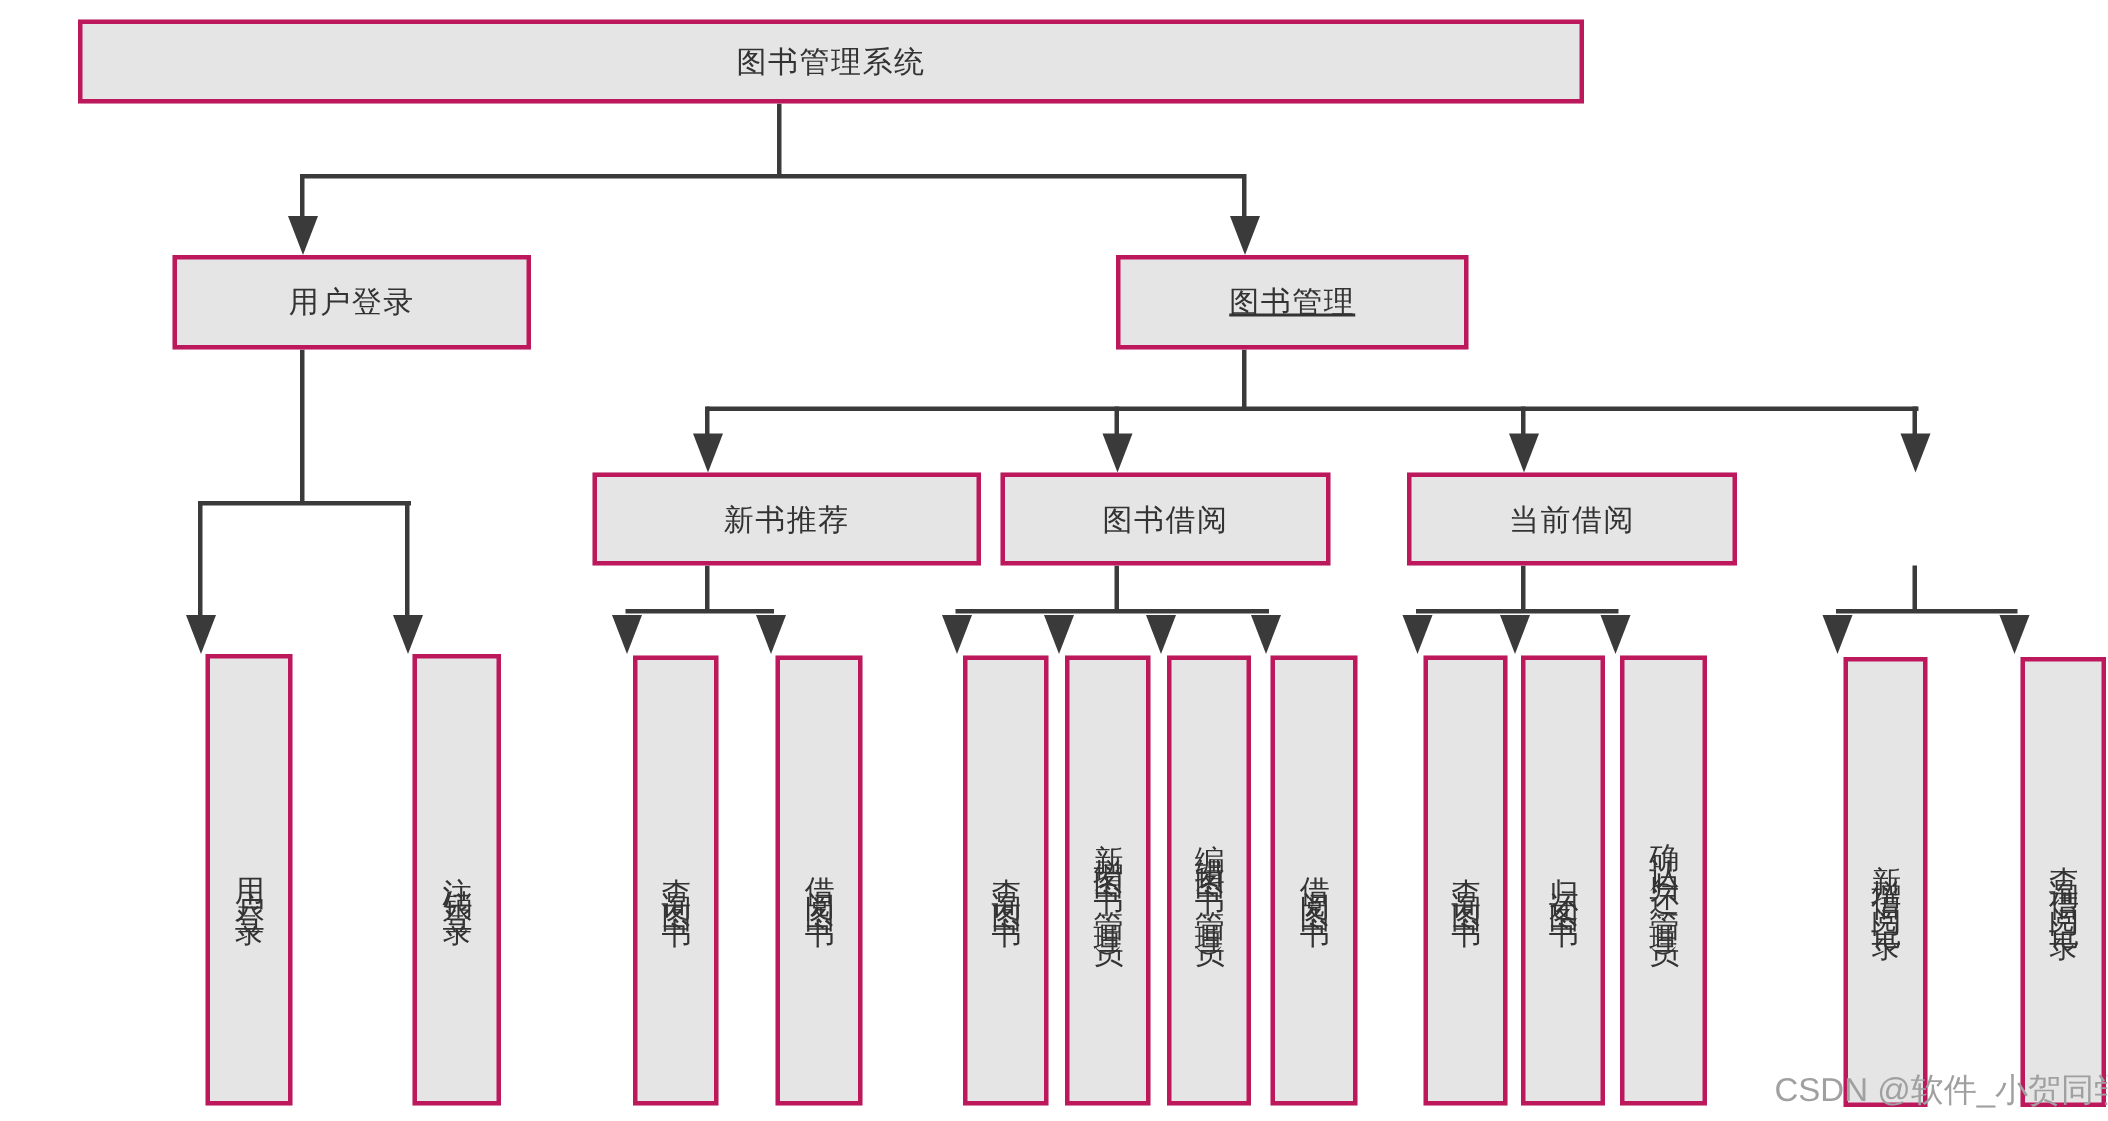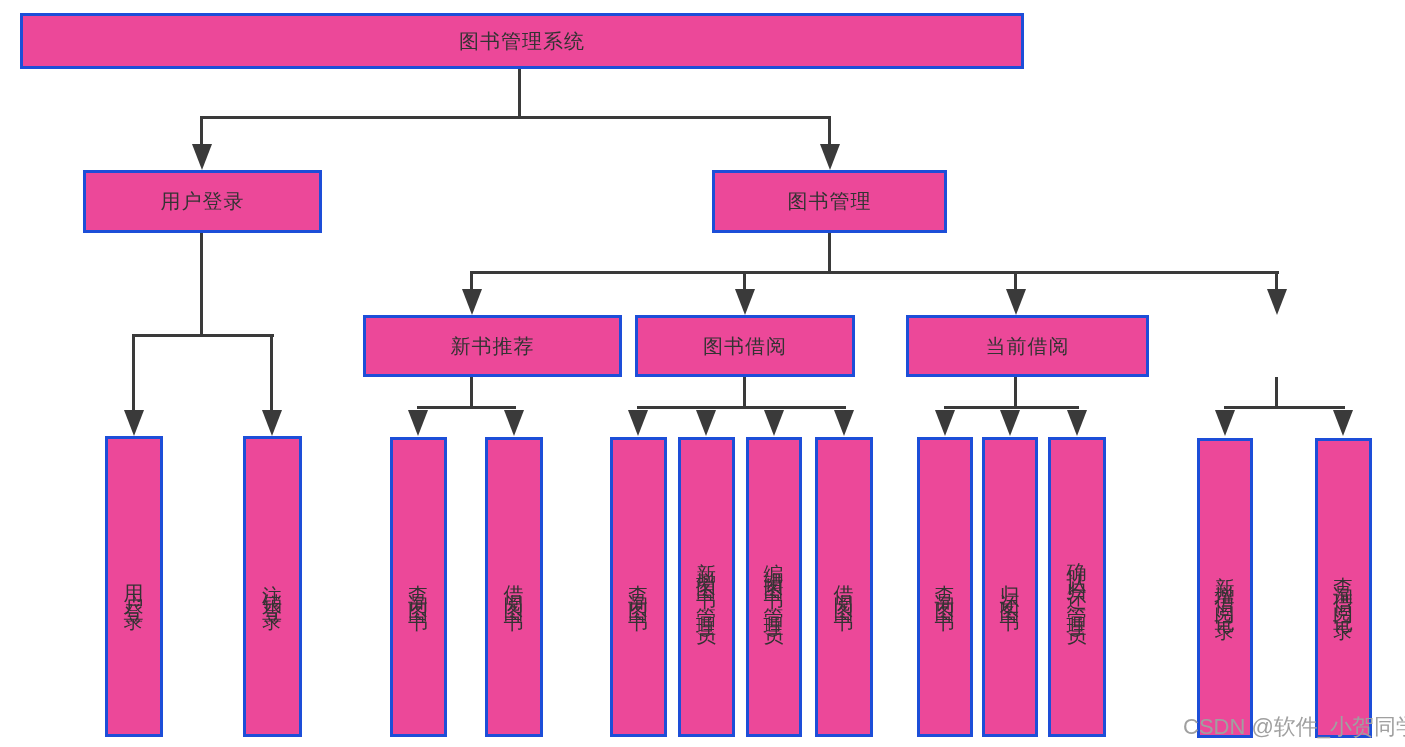--- a/index.html
+++ b/index.html
@@ -6,29 +6,30 @@
   #canvas {
     position:relative;
     width:1405px; height:747px;
     background:#ffffff;
     font-family:"Liberation Sans", sans-serif;
     overflow:hidden;
   }
   .box {
     position:absolute;
     box-sizing:border-box;
-    border:3px solid #1d4ed8;
-    background:#ec4899;
+    border:3px solid #be185d;
+    background:#e5e5e5;
     display:flex;
     align-items:center;
     justify-content:center;
     color:#333333;
     font-size:20px;
     letter-spacing:1px;
     z-index:2;
+    margin-left:32px;
   }
   .leaf span {
     writing-mode:vertical-rl;
     text-orientation:mixed;
     letter-spacing:9px;
     line-height:1;
     font-size:20px;
     color:#333333;
   }
   .vline, .hline {
@@ -70,21 +71,21 @@
     <div class="hline" style="left:201px; top:116px; width:629px;"></div>
     <div class="vline" style="left:200px; top:116px; height:32px;"></div>
     <div class="arrow" style="left:192px; top:144px;"></div>
     <div class="vline" style="left:828px; top:116px; height:32px;"></div>
     <div class="arrow" style="left:820px; top:144px;"></div>
   </div>
 
   <div class="box" style="left:83px; top:170px; width:239px; height:63px;">
     <span>用户登录</span>
   </div>
-  <div class="box" style="left:712px; top:170px; width:235px; height:63px;">
+  <div class="box" style="left:712px; top:170px; width:235px; height:63px;text-decoration:underline;">
     <span>图书管理</span>
   </div>
 
   <div>
     <div class="vline" style="left:200px; top:233px; height:103px;"></div>
     <div class="hline" style="left:133px; top:334px; width:141px;"></div>
     <div class="vline" style="left:132px; top:334px; height:78px;"></div>
     <div class="arrow" style="left:124px; top:410px;"></div>
     <div class="vline" style="left:270px; top:334px; height:78px;"></div>
     <div class="arrow" style="left:262px; top:410px;"></div>
@@ -102,21 +103,21 @@
     <div class="vline" style="left:1275px; top:271px; height:20px;"></div>
     <div class="arrow" style="left:1267px; top:289px;"></div>
   </div>
 
   <div class="box" style="left:363px; top:315px; width:259px; height:62px;">
     <span>新书推荐</span>
   </div>
   <div class="box" style="left:635px; top:315px; width:220px; height:62px;">
     <span>图书借阅</span>
   </div>
-  <div class="box" style="left:906px; top:315px; width:243px; height:62px;text-align:right;">
+  <div class="box" style="left:906px; top:315px; width:220px; height:62px;text-align:right;">
     <span>当前借阅</span>
   </div>
 
   <div>
     <div class="vline" style="left:470px; top:377px; height:31px;"></div>
     <div class="hline" style="left:417px; top:406px; width:99px;"></div>
     <div class="arrow" style="left:408px; top:410px;"></div>
     <div class="arrow" style="left:504px; top:410px;"></div>
   </div>
 

